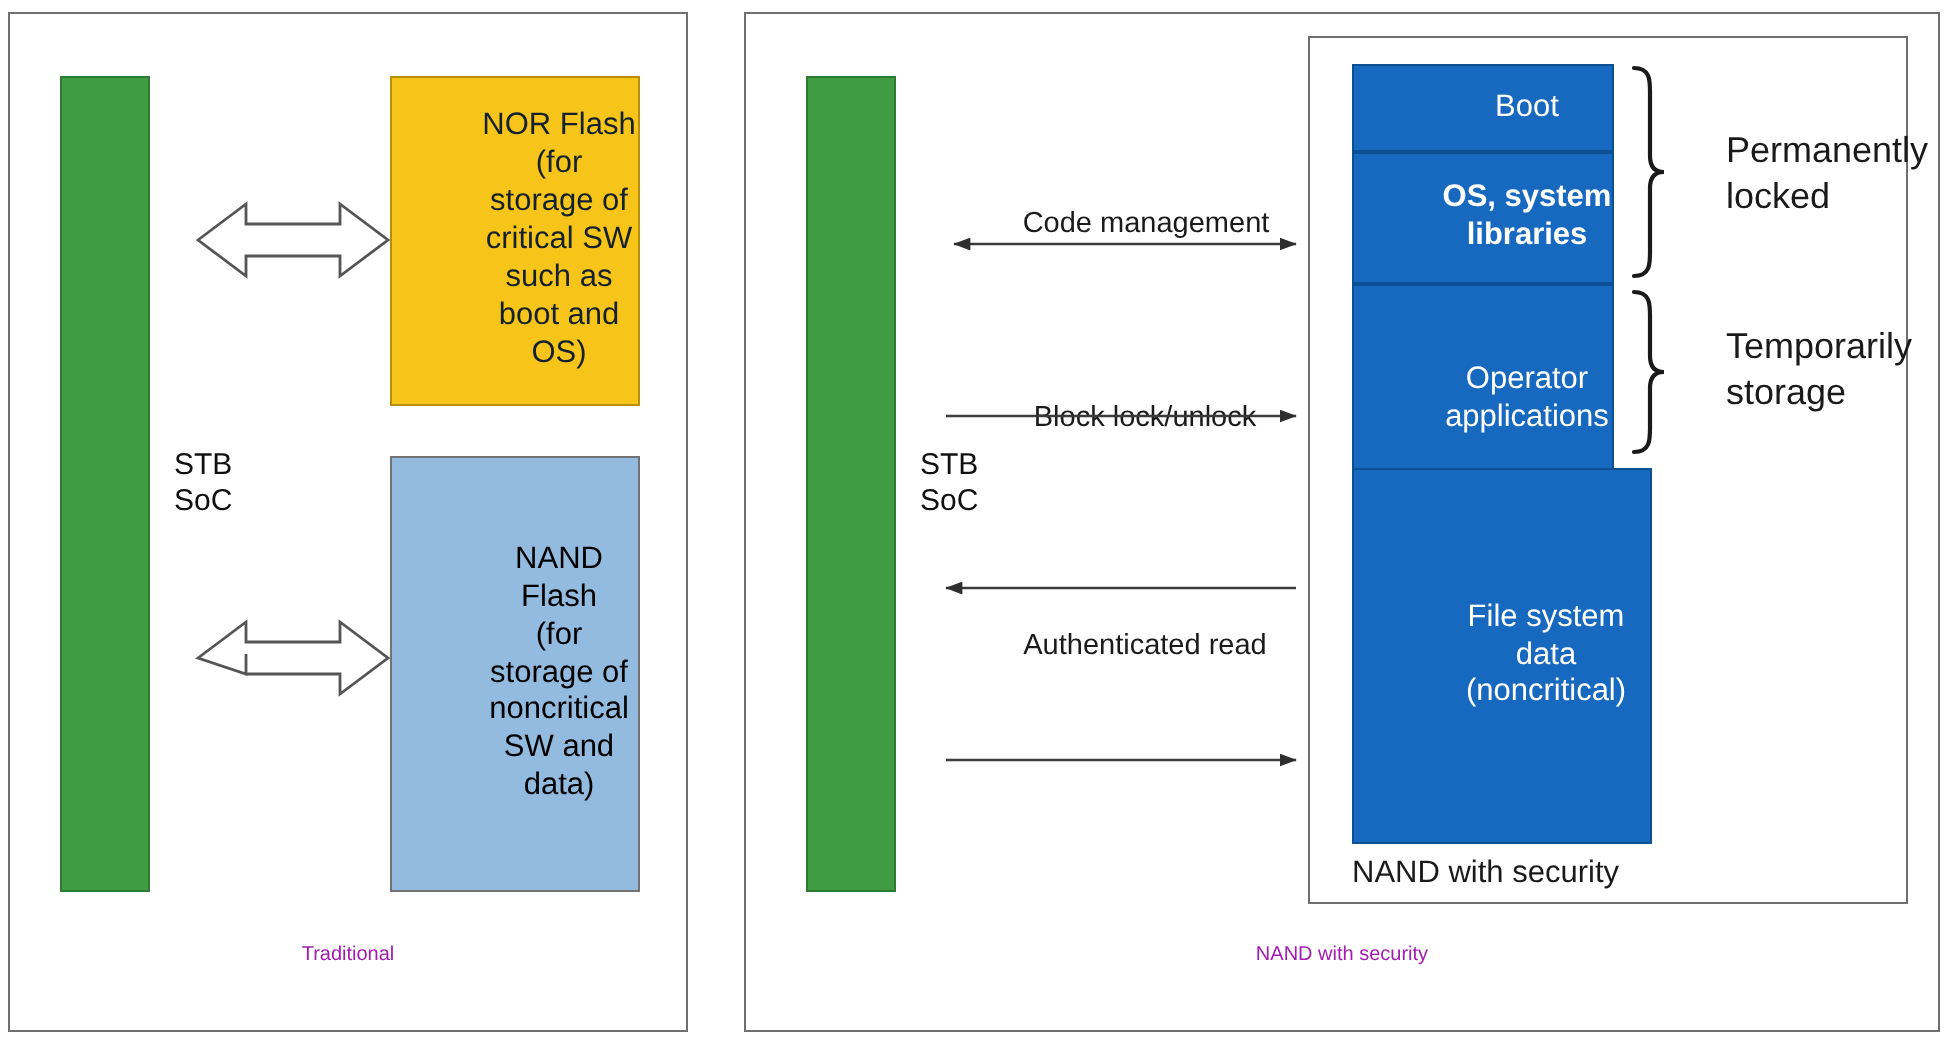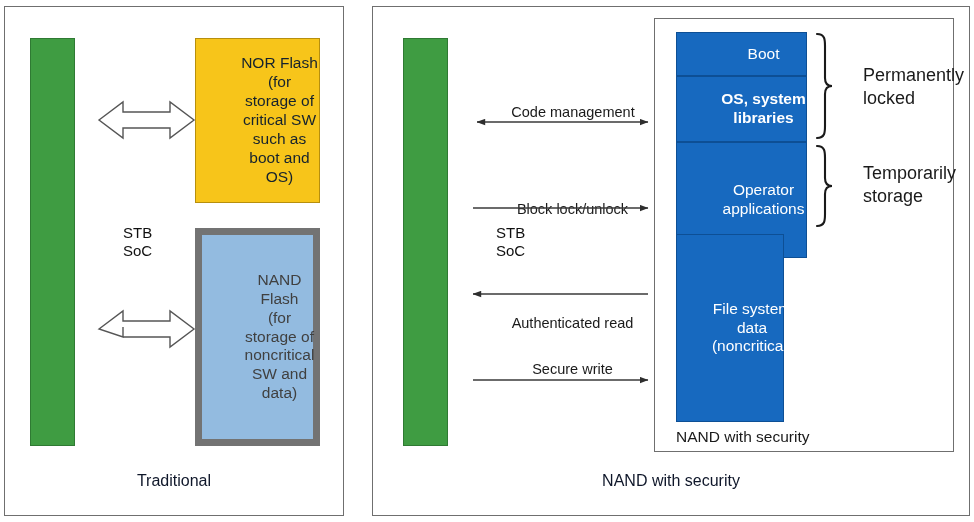--- a/index.html
+++ b/index.html
@@ -42,38 +42,37 @@
   }
   .block-text { display: block; white-space: pre-line; margin-left: 44px; }
 
   .soc {
     background: #3f9c42;
     border: 1px solid #2f7a33;
     color: #101010;
     font-size: 15px;
     align-items: center;
     justify-content: flex-start;
-    padding-left: 36px;
   }
   .soc .block-text {
     text-align: left;
     padding-left: 12px;
   }
 
   .nor {
     background: #f7c51a;
     border: 1px solid #b78f0d;
     color: #15222e;
     font-size: 15.5px;
   }
 
   .nand-light {
     background: #93bbe0;
-    border: 7px solid #737373;
-    color: #404040;
+    border: 1px solid #737373;
+    color: #000000;
     font-size: 15.5px;
   }
 
   .nand-dark {
     background: #1769bf;
     border: 1px solid #0d4f95;
     color: #ffffff;
     font-size: 15.5px;
   }
   .nand-dark + .nand-dark { border-top: 1px solid #0d4f95; }
@@ -94,22 +93,22 @@
     left: 676px;
     top: 428px;
     font-size: 15.5px;
     color: #1a1a1a;
     white-space: nowrap;
   }
 
   
   .caption {
     position: absolute;
-    font-size: 16px;
-    color: #0f172a;
+    font-size: 10px;
+    color: #a21caf;
     text-align: center;
     white-space: nowrap;
   }
   #caption-left  { left: 0px;   top: 472px; width: 348px; }
   #caption-right { left: 372px; top: 472px; width: 598px; }
 
   
   .arrow-label {
     position: absolute;
     font-size: 14.5px;
@@ -180,35 +179,34 @@
   <div class="block nand-dark" id="region-os" style="left:676px; top:76px; width:131px; height:66px;font-weight:bold;">
     <span class="block-text">OS, system
 libraries</span>
   </div>
 
   <div class="block nand-dark" id="region-operator" style="left:676px; top:142px; width:131px; height:116px;">
     <span class="block-text">Operator
 applications</span>
   </div>
 
-  <div class="block nand-dark" id="region-fs" style="left:676px; top:234px; width:108px; height:188px;">
+  <div class="block nand-dark" id="region-fs" style="left:676px; top:234px; width:150px; height:188px;">
     <span class="block-text">File system
 data
 (noncritical)</span>
   </div>
 
   <div id="nand-security-caption">NAND with security</div>
 
   <div class="arrow-label" style="left:498px; top:104px; width:150px;">Code management</div>
 
   <div class="arrow-label" style="left:500px; top:189px; width:145px;margin-top:12px;">Block lock/unlock</div>
 
   <div class="arrow-label" style="left:495px; top:275px; width:155px;margin-top:40px;">Authenticated read</div>
 
-  <div class="arrow-label" style="left:505px; top:361px; width:135px;">Secure write</div>
 
   <div class="brace-label" style="left:836px; top:64px;">Permanently
 locked</div>
 
   <div class="brace-label" style="left:836px; top:162px;">Temporarily
 storage</div>
 
   <div class="caption" id="caption-left">Traditional</div>
   <div class="caption" id="caption-right">NAND with security</div>
 

